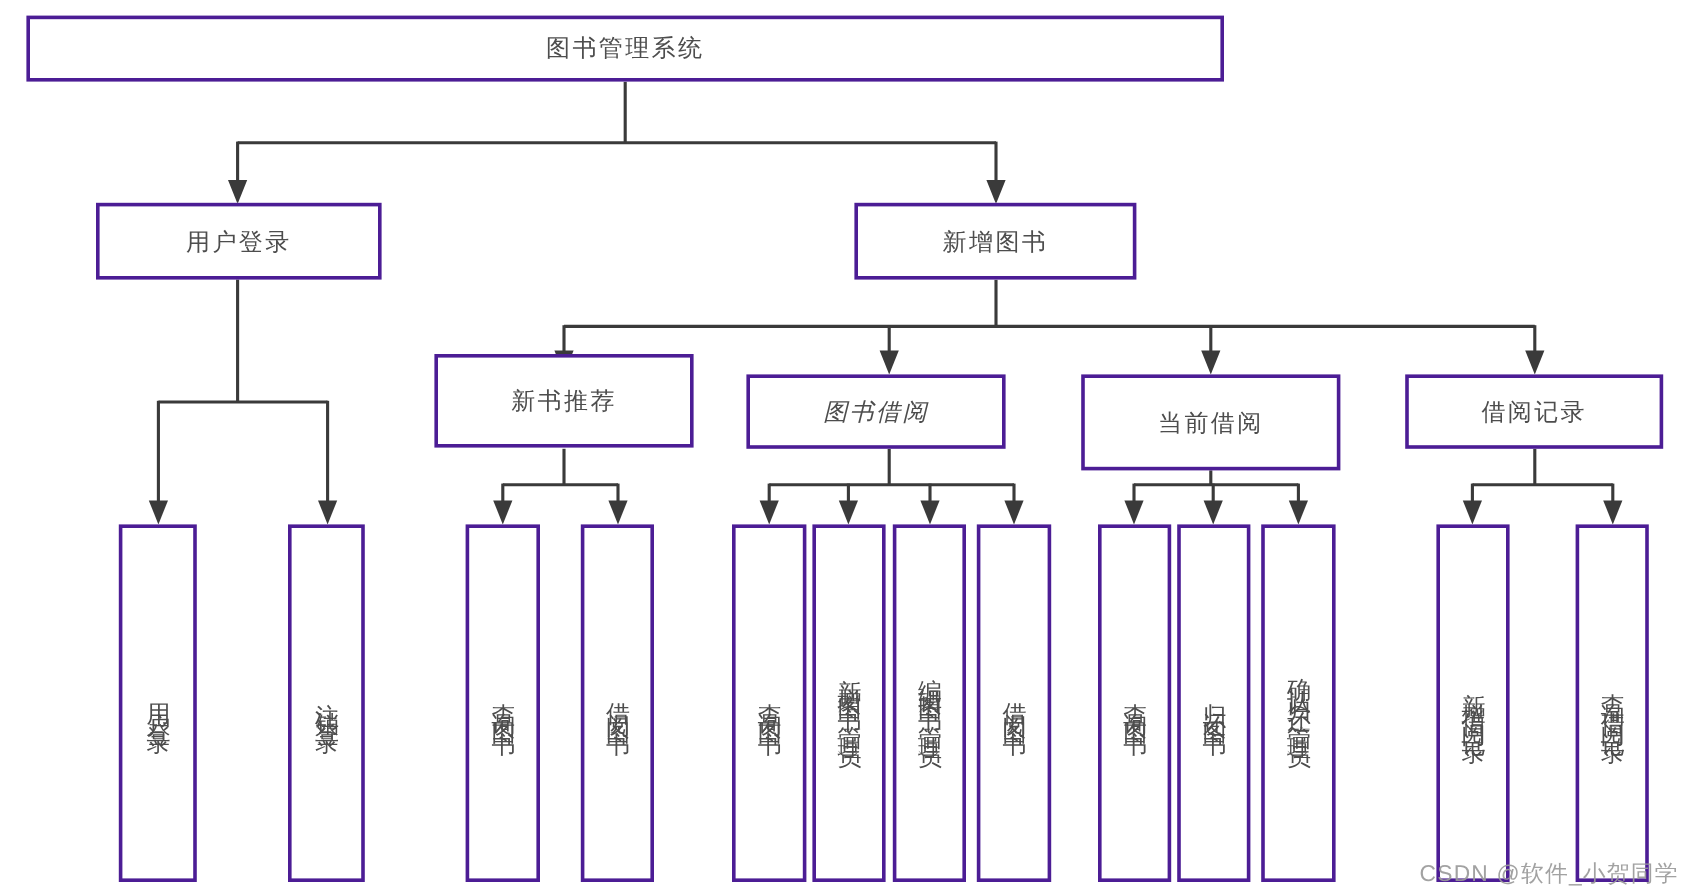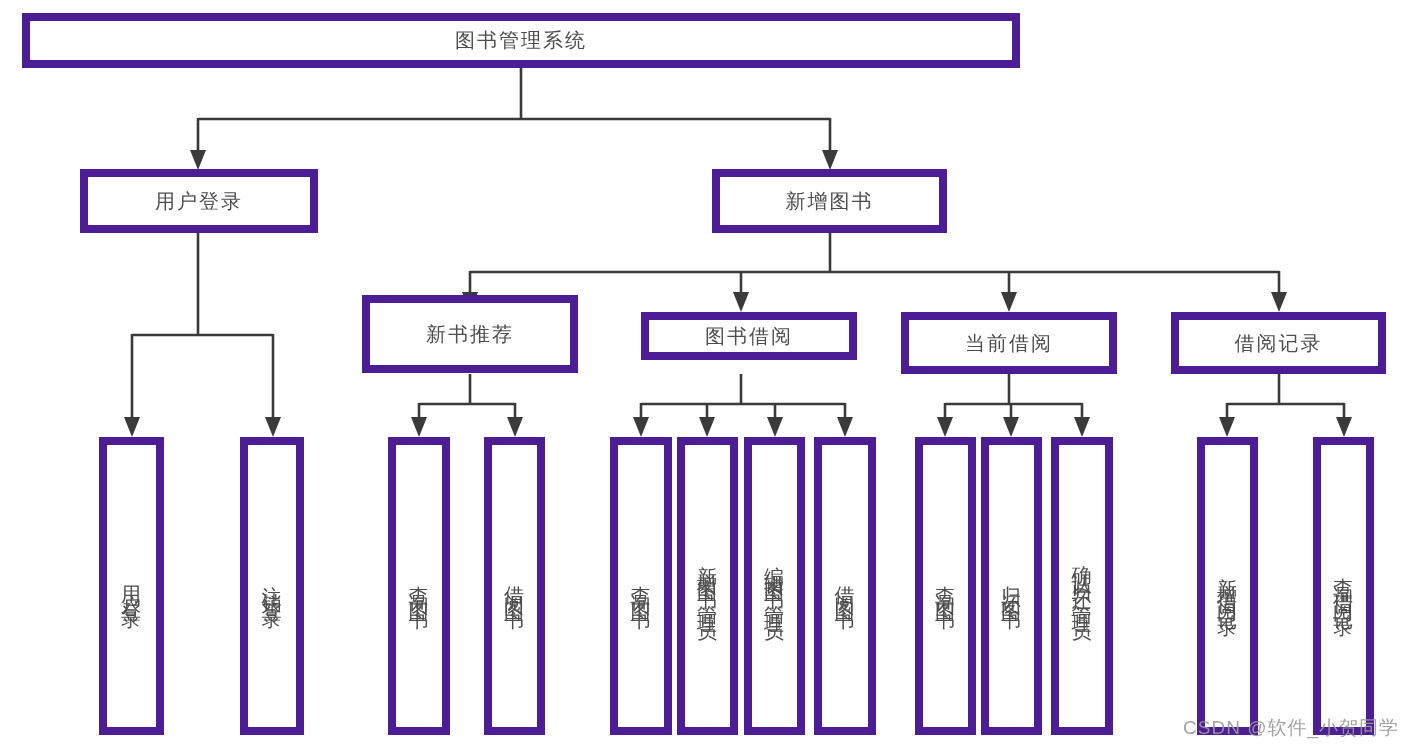--- a/index.html
+++ b/index.html
@@ -8,21 +8,21 @@
     width:1405px;height:747px;
     background:#ffffff;
     font-family:"Liberation Sans","DejaVu Sans",sans-serif;
     overflow:hidden;
   }
   #connectors{position:absolute;left:0;top:0;z-index:1;}
   .node{
     position:absolute;
     box-sizing:border-box;
     background:#ffffff;
-    border:8px solid #4c1d95;
+    border:3px solid #4c1d95;
     display:flex;
     align-items:center;
     justify-content:center;
     color:#4d4d4d;
     font-size:20px;
     letter-spacing:2px;
     z-index:2;
   }
   .node.vtext{
     writing-mode:vertical-rl;
@@ -113,22 +113,22 @@
       <polygon points="1336,417 1352,417 1344,437"></polygon>
     </g>
   </svg>
 
   <div class="node" style="left:22px;top:13px;width:998px;height:55px;">图书管理系统</div>
 
   <div class="node" style="left:80px;top:169px;width:238px;height:64px;">用户登录</div>
   <div class="node" style="left:712px;top:169px;width:235px;height:64px;">新增图书</div>
 
   <div class="node" style="left:362px;top:295px;width:216px;height:78px;font-family:Liberation Mono, monospace;">新书推荐</div>
-  <div class="node" style="left:641px;top:312px;width:216px;height:48px;">图书借阅</div>
-  <div class="node" style="left:901px;top:312px;width:216px;height:62px;">当前借阅</div>
+  <div class="node" style="left:622px;top:312px;width:216px;height:62px;font-style:italic;">图书借阅</div>
+  <div class="node" style="left:901px;top:312px;width:216px;height:80px;">当前借阅</div>
   <div class="node" style="left:1171px;top:312px;width:215px;height:62px;">借阅记录</div>
 
   <div class="node vtext" style="left:99px;top:437px;width:65px;height:298px;">用户登录</div>
   <div class="node vtext" style="left:240px;top:437px;width:64px;height:298px;">注销登录</div>
 
   <div class="node vtext" style="left:388px;top:437px;width:62px;height:298px;">查询图书</div>
   <div class="node vtext" style="left:484px;top:437px;width:61px;height:298px;">借阅图书</div>
 
   <div class="node vtext" style="left:610px;top:437px;width:62px;height:298px;">查询图书</div>
   <div class="node vtext" style="left:677px;top:437px;width:61px;height:298px;">新增图书（管理员）</div>

